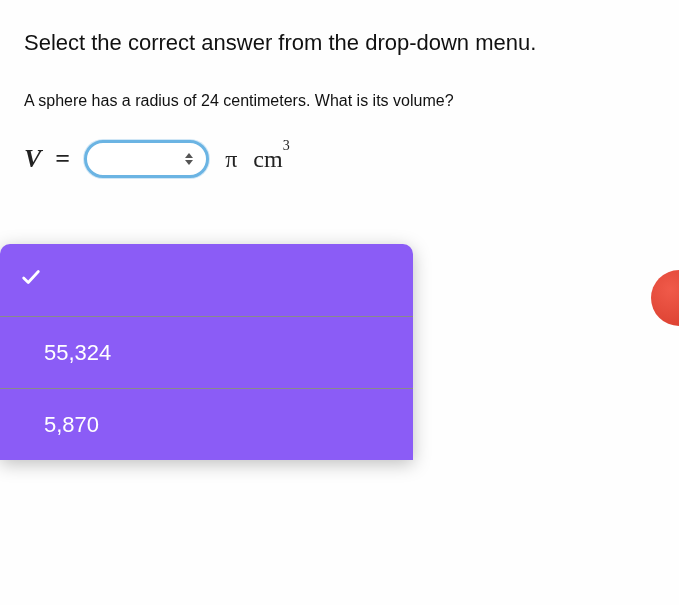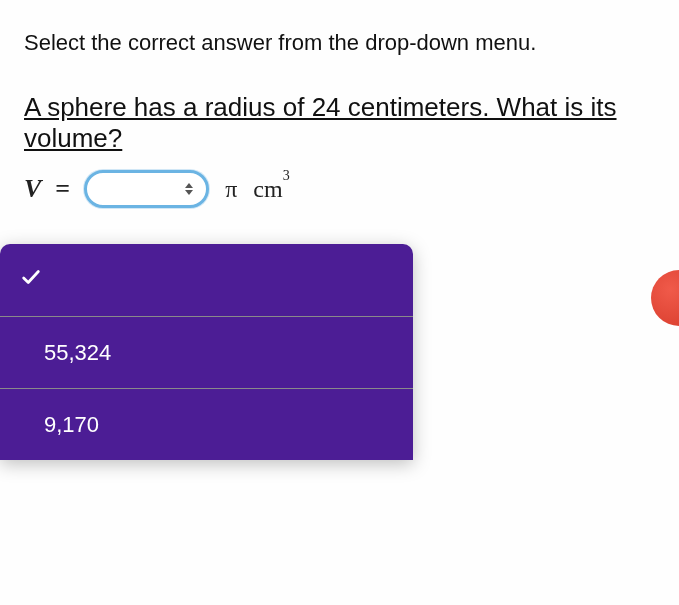--- a/index.html
+++ b/index.html
@@ -12,24 +12,23 @@
       position: relative;
       overflow: hidden;
     }
     .container { padding: 30px 8px 0 24px; }
     .instruction {
       font-size: 22px;
       margin-bottom: 36px;
       color: #111;
     }
     .question {
-      font-size: 26px;
-      margin-bottom: 16px;
+      font-size: 16px;
+      margin-bottom: 30px;
       color: #111;
-      text-decoration: underline;
     }
     .formula-row {
       display: flex;
       align-items: center;
       gap: 10px;
       font-size: 24px;
     }
     .var-v {
       font-family: 'Times New Roman', Times, serif;
       font-style: italic;
@@ -69,21 +68,21 @@
       font-size: 24px;
     }
     .pi { font-family: 'Times New Roman', Times, serif; }
     .unit { margin-left: 16px; }
     .sup { font-size: 14px; vertical-align: super; line-height: 0; }
     .dropdown-menu {
       position: absolute;
       left: 0;
       top: 244px;
       width: 413px;
-      background: #4c1d95;
+      background: #8b5cf6;
       border-radius: 10px 10px 0 0;
       overflow: hidden;
       box-shadow: 0 4px 18px rgba(0,0,0,0.25);
     }
     .dropdown-item {
       height: 72px;
       display: flex;
       align-items: center;
       padding-left: 44px;
       color: #fff;
@@ -143,17 +142,17 @@
     <span class="check-icon">
       <svg width="22" height="22" viewBox="0 0 24 24" fill="none" stroke="#fff" stroke-width="3" stroke-linecap="round" stroke-linejoin="round">
           <polyline points="4 13 9 18 20 6"></polyline>
         </svg>
     </span>
   </div>
   <div class="dropdown-item">
     <span>55,324</span>
   </div>
   <div class="dropdown-item">
-    <span>9,170</span>
+    <span>5,870</span>
   </div>
 </div>
 
 <div class="red-dot"></div>
 
 </body></html>

